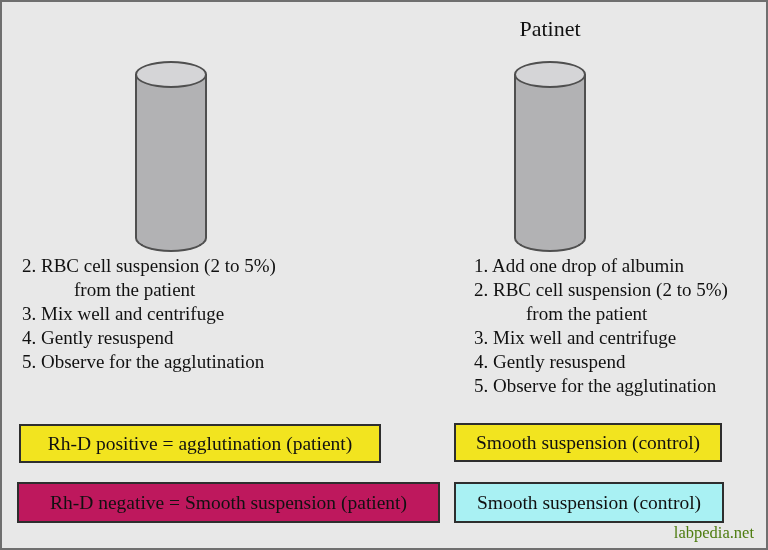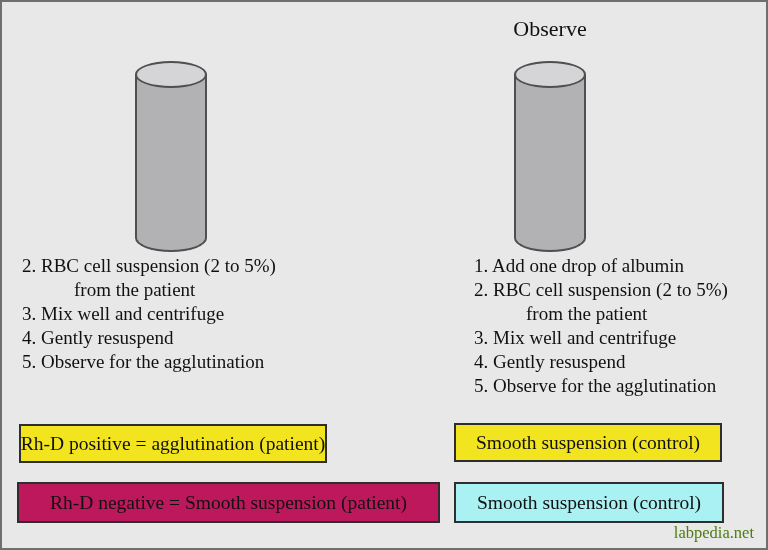--- a/index.html
+++ b/index.html
@@ -67,39 +67,39 @@
   .result-box {
     position: absolute;
     box-sizing: border-box;
     display: flex;
     align-items: center;
     justify-content: center;
     border: 2px solid #2e2e2e;
     font-size: 19.5px;
     white-space: nowrap;
   }
-  #box-patient-positive { left: 17px;  top: 422px; width: 308px; height: 39px; }
+  #box-patient-positive { left: 17px;  top: 422px; width: 362px; height: 39px; }
   #box-patient-negative { left: 15px;  top: 480px; width: 423px; height: 41px; }
   #box-control-yellow   { left: 452px; top: 421px; width: 268px; height: 39px; }
   #box-control-cyan     { left: 452px; top: 480px; width: 270px; height: 41px; }
 
   .watermark {
     position: absolute;
     right: 12px;
     bottom: 5px;
     font-size: 16.5px;
     color: #4d7c0f;
   }
 </style>
 </head>
 <body>
 
 <div class="canvas">
 
-  <div class="col-title" id="title-control">Observe</div>
+  <div class="col-title" id="title-control">Patinet</div>
 
   <div class="tube" id="tube-patient">
     <div class="tube-body" style="background: rgb(178, 178, 180);"></div>
     <div class="tube-top" style="background: rgb(213, 213, 215);"></div>
   </div>
   <div class="tube" id="tube-control">
     <div class="tube-body" style="background: rgb(178, 178, 180);"></div>
     <div class="tube-top" style="background: rgb(213, 213, 215);"></div>
   </div>
 

